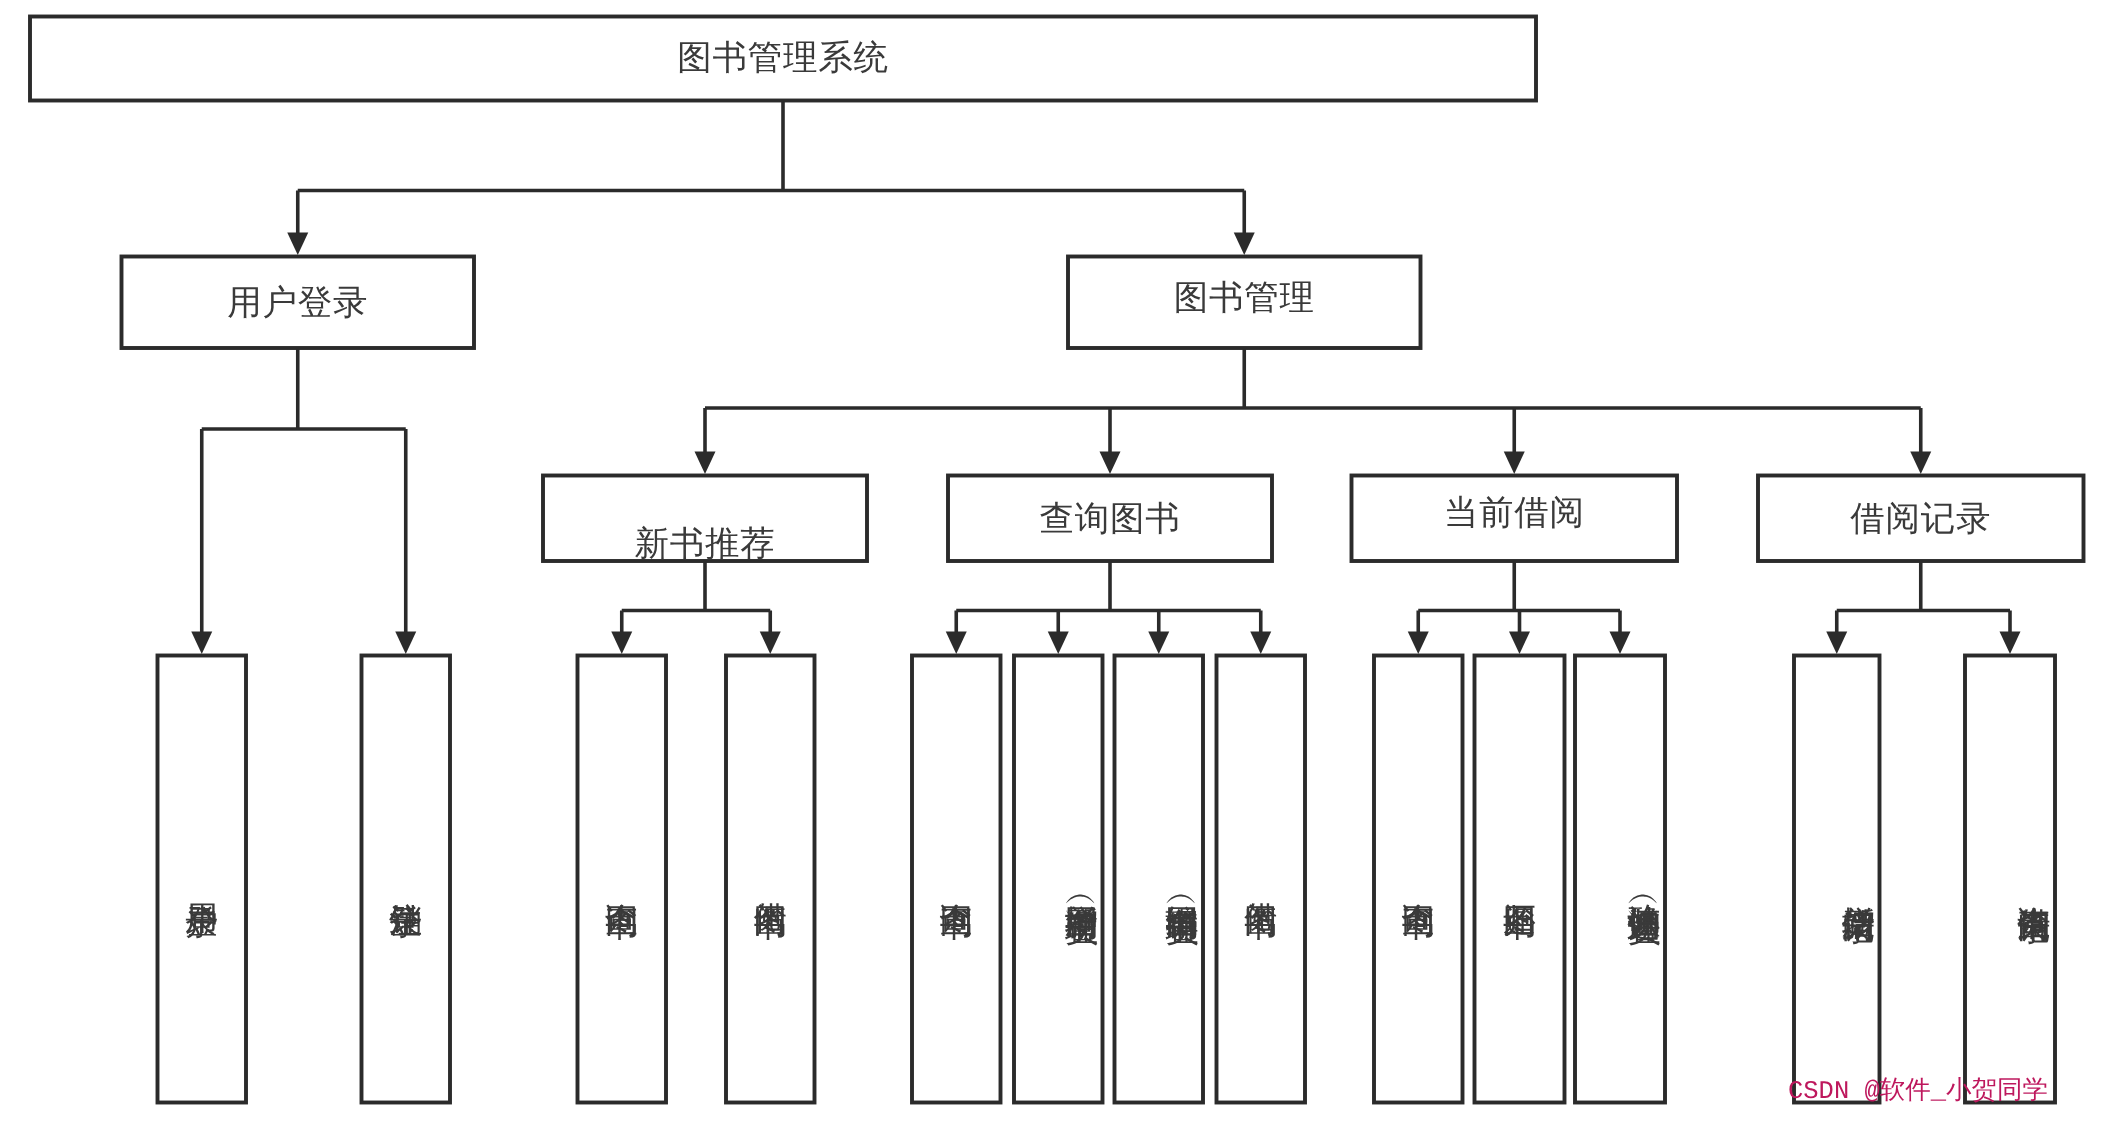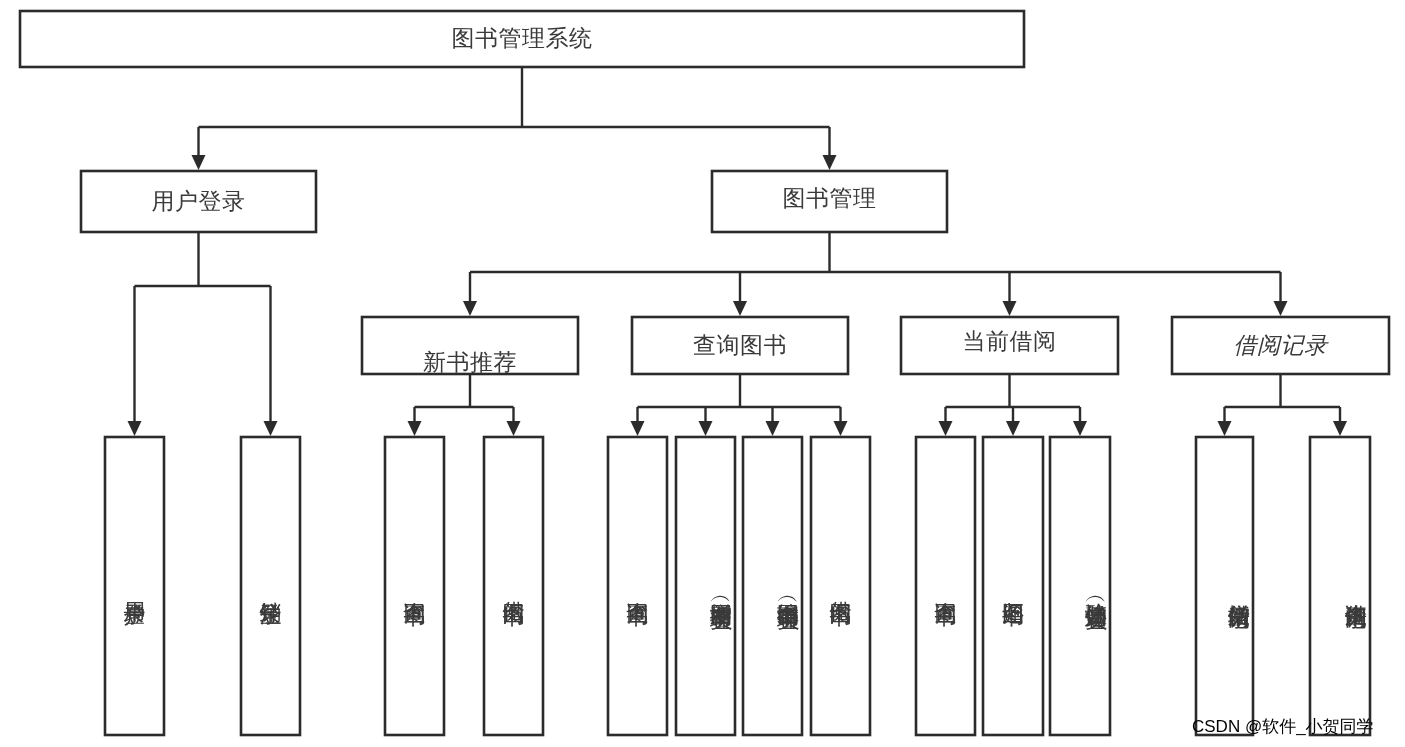--- a/index.html
+++ b/index.html
@@ -64,23 +64,23 @@
     align-items: flex-start;
     justify-content: center;
     padding-top: 6px;
   }
   .node-label.vertical.short {
     align-items: center;
     padding-top: 0;
   }
   .watermark {
     position: absolute;
-    color: #000000;
+    color: #be185d;
     font-size: 17px;
-    font-family: Liberation Sans, sans-serif;
+    font-family: Liberation Mono, monospace;
     white-space: nowrap;
     user-select: none;
     pointer-events: none;
   }
 </style>
 </head>
 <body>
 
 <div id="diagram-root">
   <svg id="diagram-svg" viewBox="0 0 1405 747">
@@ -161,21 +161,21 @@
         <rect x="1310" y="437" width="60" height="298" class="node-box"></rect>
       </g>
   </svg>
   <div id="labels-layer">
       <div class="node-label horizontal" style="left: 20px; top: 11px; width: 1004px; height: 56px;">图书管理系统</div>
       <div class="node-label horizontal" style="left: 81px; top: 171px; width: 235px; height: 61px;">用户登录</div>
       <div class="node-label horizontal" style="left: 712px; top: 171px; width: 235px; height: 56px;">图书管理</div>
       <div class="node-label horizontal" style="left: 362px; top: 330px; width: 216px; height: 66px;">新书推荐</div>
       <div class="node-label horizontal" style="left: 632px; top: 317px; width: 216px; height: 57px;">查询图书</div>
       <div class="node-label horizontal" style="left: 901px; top: 317px; width: 217px; height: 49px;">当前借阅</div>
-      <div class="node-label horizontal" style="left: 1172px; top: 317px; width: 217px; height: 57px; font-style: italic;">借阅记录</div>
+      <div class="node-label horizontal" style="left: 1172px; top: 317px; width: 217px; height: 57px;">借阅记录</div>
       <div class="node-label vertical short" style="left: 105px; top: 437px; width: 59px; height: 298px;">用户登录</div>
       <div class="node-label vertical short" style="left: 241px; top: 437px; width: 59px; height: 298px;">注销登录</div>
       <div class="node-label vertical short" style="left: 385px; top: 437px; width: 59px; height: 298px;">查询图书</div>
       <div class="node-label vertical short" style="left: 484px; top: 437px; width: 59px; height: 298px;">借阅图书</div>
       <div class="node-label vertical short" style="left: 608px; top: 437px; width: 59px; height: 298px;">查询图书</div>
       <div class="node-label vertical" style="left: 676px; top: 437px; width: 59px; height: 298px;">新增图书（管理员）</div>
       <div class="node-label vertical" style="left: 743px; top: 437px; width: 59px; height: 298px;">编辑图书（管理员）</div>
       <div class="node-label vertical short" style="left: 811px; top: 437px; width: 59px; height: 298px;">借阅图书</div>
       <div class="node-label vertical short" style="left: 916px; top: 437px; width: 59px; height: 298px;">查询图书</div>
       <div class="node-label vertical short" style="left: 983px; top: 437px; width: 60px; height: 298px;">归还图书</div>

